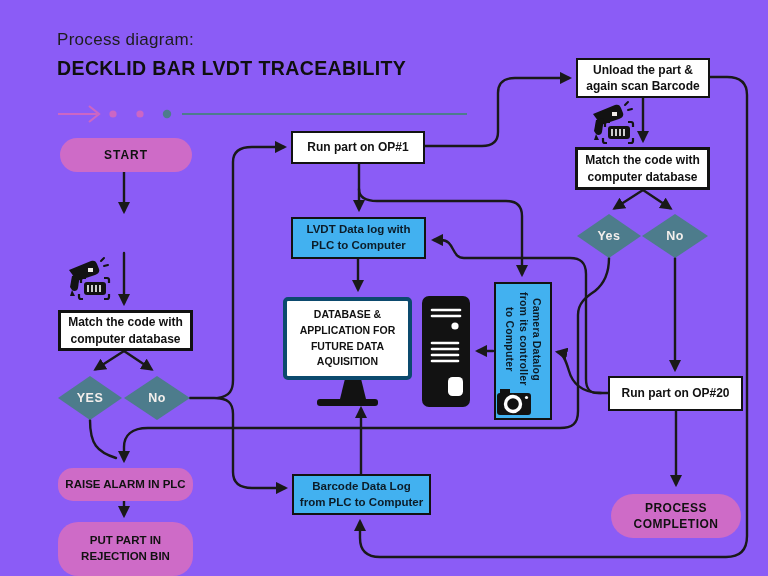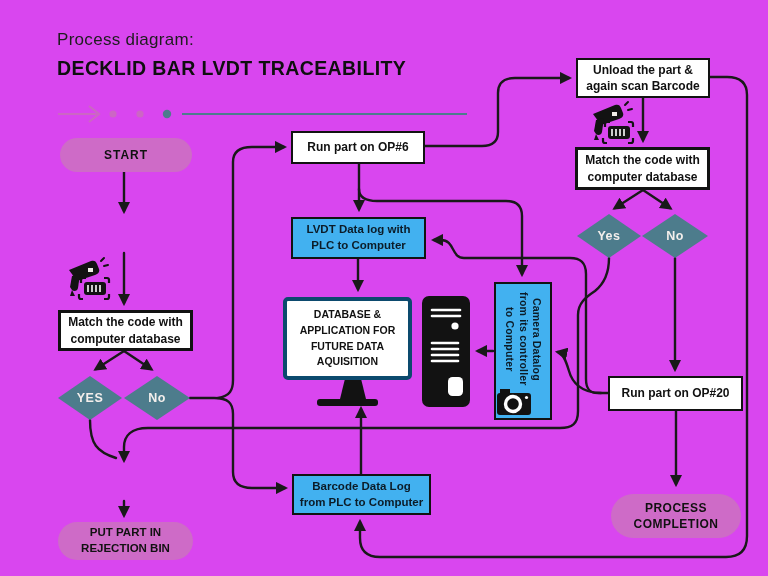--- a/index.html
+++ b/index.html
@@ -1,17 +1,17 @@
 <!DOCTYPE html>
 <html><head>
 <meta charset="utf-8">
 <style>
   html,body{margin:0;padding:0;}
   body{font-family:"Liberation Sans",sans-serif;}
-  #stage{position:relative;width:768px;height:576px;background:#d946ef;overflow:hidden;}
+  #stage{position:relative;width:768px;height:576px;background:#8b5cf6;overflow:hidden;}
   .abs{position:absolute;box-sizing:border-box;}
   
   .subtitle{left:57px;top:30px;font-size:17px;font-weight:400;color:#1d1d1d;letter-spacing:.3px;}
   .title{left:57px;top:57px;font-size:19.5px;font-weight:800;color:#0f0f0f;letter-spacing:.4px;}
   
   .node{display:flex;align-items:center;justify-content:center;text-align:center;
         font-weight:700;color:#111;line-height:1.35;}
   .whitebox{background:#FFFFFF;border:2px solid #121212;font-size:12px;padding:2px 4px;}
   .thickbox{border-width:3px;}
   .bluebox{background:#42B1F0;border:2px solid #121212;font-size:11.5px;color:#0c1c28;padding:2px 4px;}
@@ -139,27 +139,30 @@
     <span>Match the code with computer database</span>
   </div>
 
   <div class="abs diamond" style="left:58px;top:376px;width:64px;height:44px;">
     <span>YES</span>
   </div>
   <div class="abs diamond" style="left:124px;top:376px;width:66px;height:44px;">
     <span>No</span>
   </div>
 
-
-  <div class="abs node pill" style="left:58px;top:522px;width:135px;height:38px;font-size:11.5px;border-radius:20px;">
+  <div class="abs node pill" style="left:58px;top:468px;width:135px;height:33px;font-size:11.5px;border-radius:15px;">
+    <span>RAISE ALARM IN PLC</span>
+  </div>
+
+  <div class="abs node pill" style="left:58px;top:522px;width:135px;height:54px;font-size:11.5px;border-radius:20px;">
     <span>PUT PART IN REJECTION BIN</span>
   </div>
 
   <div class="abs node whitebox" style="left:291px;top:131px;width:134px;height:33px;">
-    <span>Run part on OP#6</span>
+    <span>Run part on OP#1</span>
   </div>
 
   <div class="abs node bluebox" style="left:291px;top:217px;width:135px;height:42px;">
     <span>LVDT Data log with PLC to Computer</span>
   </div>
 
   <div class="abs mon-screen">
     <span>DATABASE &amp; APPLICATION FOR FUTURE DATA AQUISITION</span>
   </div>
   <div class="abs mon-neck"></div>

